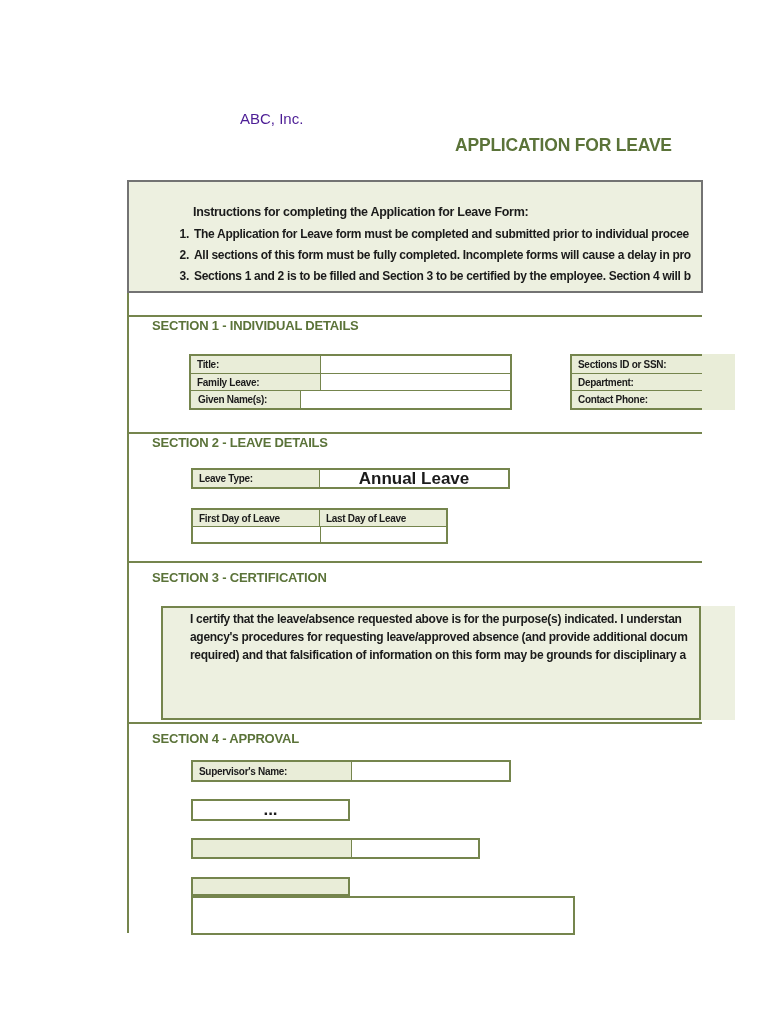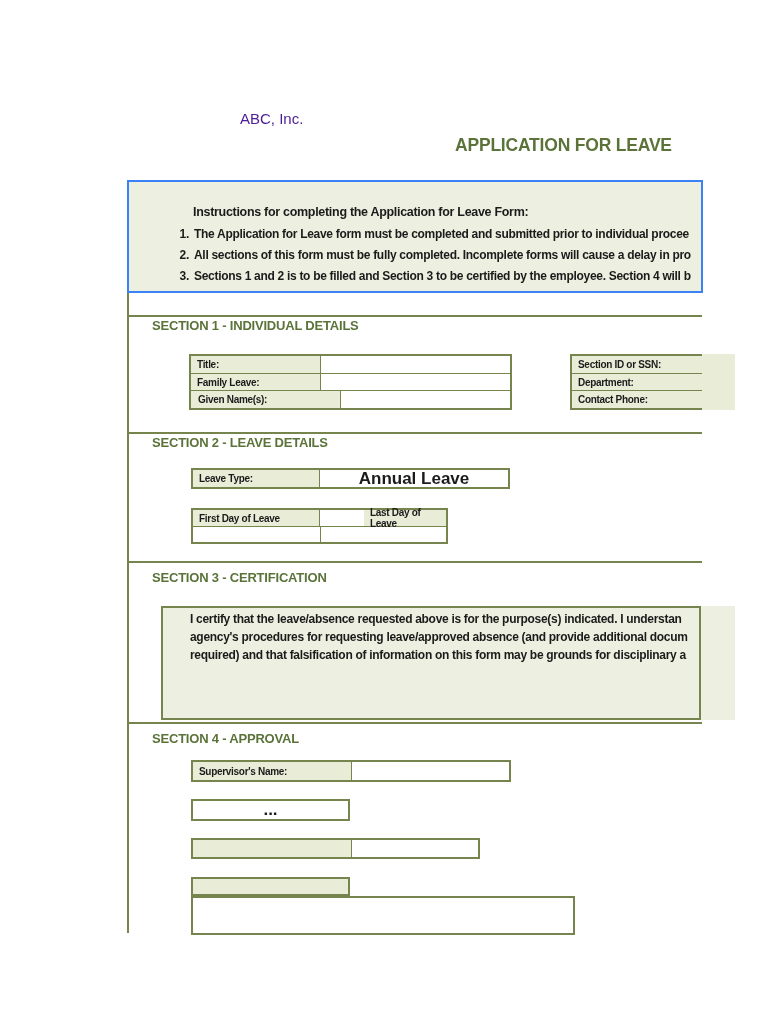--- a/index.html
+++ b/index.html
@@ -9,21 +9,21 @@
   }
   .abs{position:absolute;}
   
   .company{left:240px;top:110px;font-size:15px;color:#4c1d95;}
   .page-title{left:455px;top:135px;font-size:17.5px;font-weight:bold;color:#5b7339;letter-spacing:-0.2px;}
   
   .vline{left:127px;top:180px;width:2px;height:753px;background:#75854d;}
   .divider{left:127px;width:575px;height:2px;background:#75854d;}
   
   .instr-box{left:127px;top:180px;width:576px;height:113px;background:#edf0e0;
-    border:2px solid #3b82f6;box-sizing:border-box;overflow:hidden;}
+    border:2px solid #737373;box-sizing:border-box;overflow:hidden;}
   .instr-head{left:64px;top:23px;font-weight:bold;font-size:12.5px;white-space:nowrap;letter-spacing:-0.3px;}
   .instr-item{left:36px;width:700px;display:flex;white-space:nowrap;font-weight:bold;font-size:12px;letter-spacing:-0.3px;}
   .instr-item .num{width:24px;text-align:right;margin-right:5px;flex:none;}
   
   .section-title{left:152px;font-size:13px;font-weight:bold;color:#5b7339;letter-spacing:-0.2px;}
   
   .box{border:2px solid #75854d;box-sizing:border-box;background:#fff;}
   .shade{background:#e9edd8;}
   .tbl{display:flex;flex-direction:column;}
   .tbl .row{flex:1;display:flex;border-bottom:1px solid #75854d;}
@@ -76,45 +76,45 @@
 <div class="abs box tbl" style="left:189px;top:354px;width:323px;height:56px;">
   <div class="row">
     <div class="cell-label" style="width:130px;">Title:</div>
     <div class="cell-value"></div>
   </div>
   <div class="row">
     <div class="cell-label" style="width:130px;">Family Leave:</div>
     <div class="cell-value"></div>
   </div>
   <div class="row">
-    <div class="cell-label" style="width:150px;padding-left:7px;">Given Name(s):</div>
+    <div class="cell-label" style="width:110px;padding-left:7px;">Given Name(s):</div>
     <div class="cell-value"></div>
   </div>
 </div>
 
 <div class="abs box tbl" style="left:570px;top:354px;width:132px;height:56px;border-right:none;background:#e9edd8;">
   <div class="row">
-    <div class="cell-label label-only" style="width:132px;">Section ID or SSN:</div>
+    <div class="cell-label label-only" style="width:132px;">Sections ID or SSN:</div>
   </div>
   <div class="row">
     <div class="cell-label label-only" style="width:132px;">Department:</div>
   </div>
   <div class="row">
     <div class="cell-label label-only" style="width:132px;">Contact Phone:</div>
   </div>
 </div>
 <div class="abs strip" style="left:702px;top:354px;width:33px;height:56px;"></div>
 
 <div class="abs box" style="left:191px;top:468px;width:319px;height:21px;display:flex;">
   <div class="cell-label" style="width:127px;">Leave Type:</div>
   <div class="cell-value center">Annual Leave</div>
 </div>
 
 <div class="abs box tbl" style="left:191px;top:508px;width:257px;height:36px;">
-  <div class="row" style="flex:none;height:16px;gap:44px;">
+  <div class="row" style="flex:none;height:16px;">
     <div class="cell-label" style="width:127px;">First Day of Leave</div>
     <div class="cell-label label-only" style="flex:1;border-right:none;">Last Day of Leave</div>
   </div>
   <div class="row">
     <div class="cell-value" style="width:127px;flex:none;border-right:1px solid #75854d;"></div>
     <div class="cell-value"></div>
   </div>
 </div>
 
 <div class="abs cert-box">

